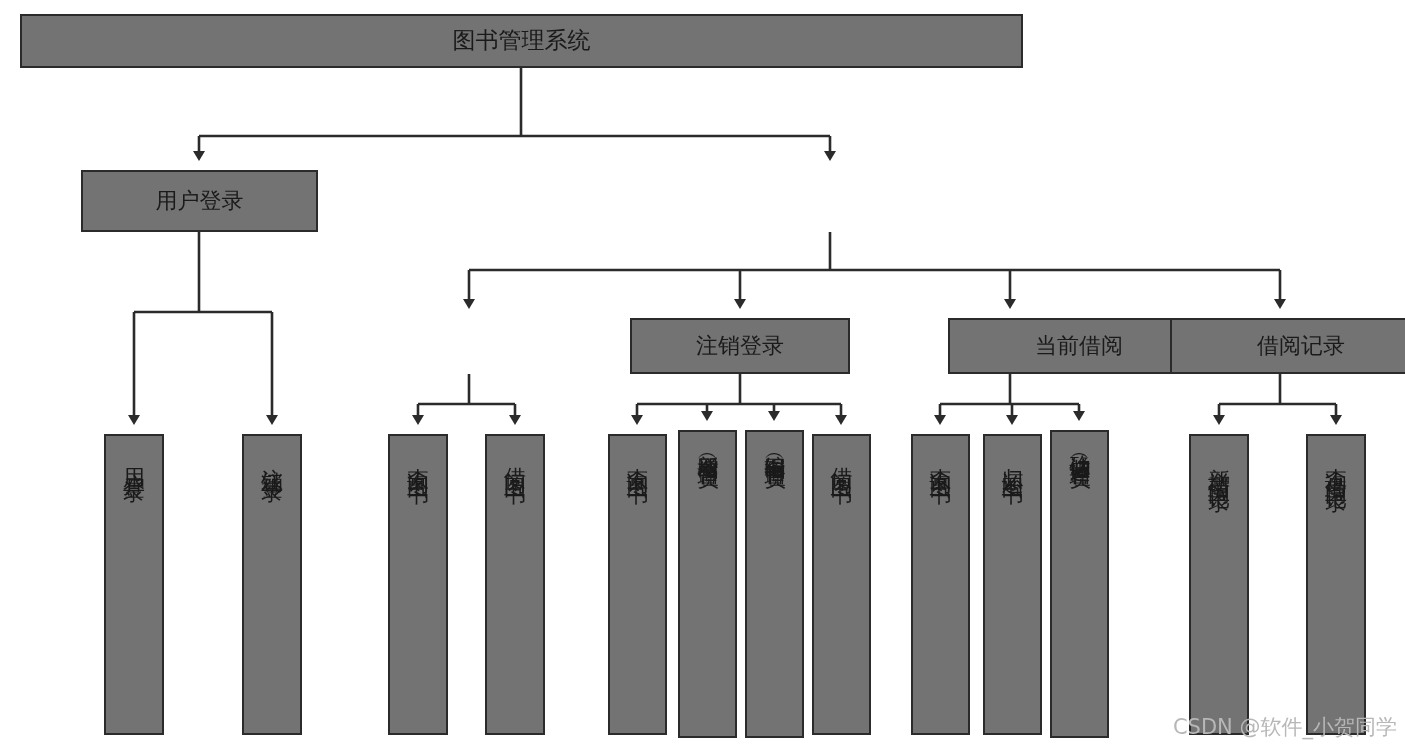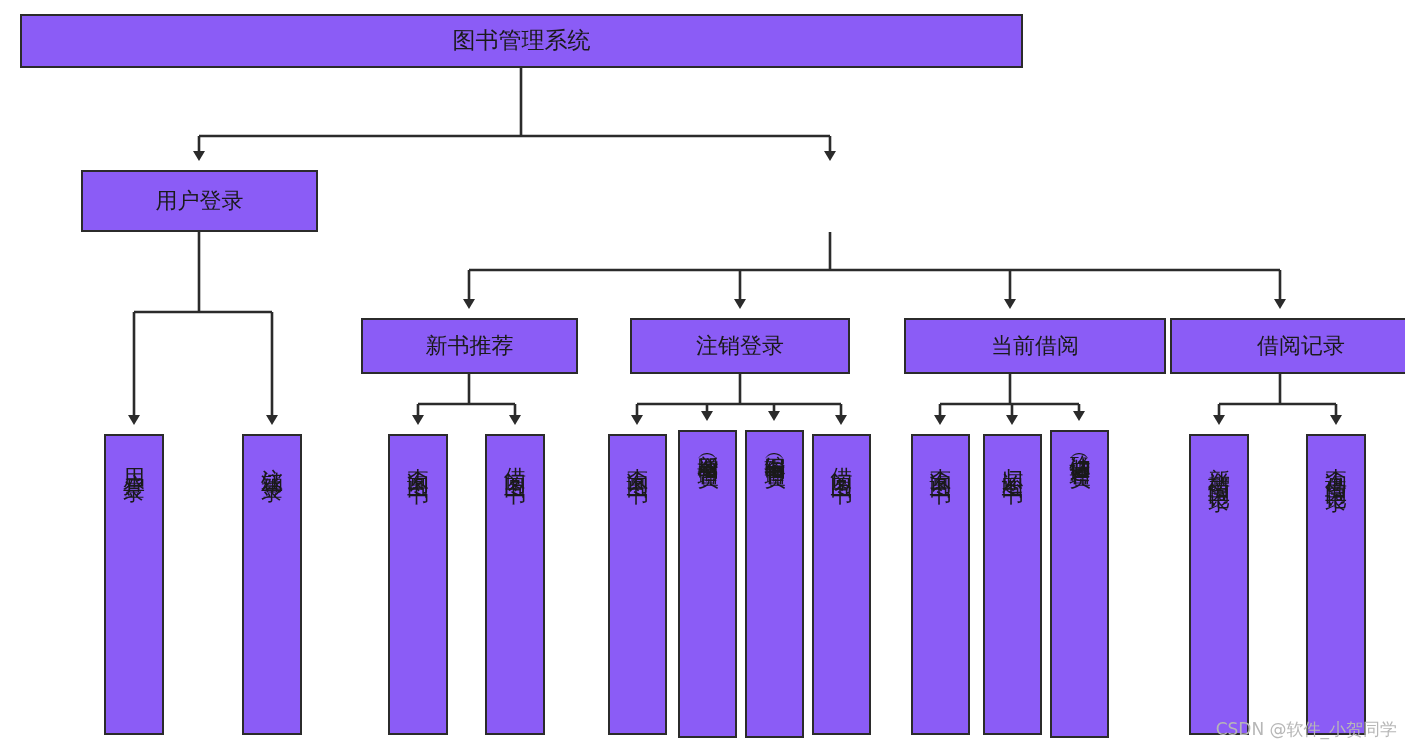--- a/index.html
+++ b/index.html
@@ -22,21 +22,21 @@
     position: absolute;
     left: 0;
     top: 0;
     width: 1405px;
     height: 747px;
     pointer-events: none;
   }
   .node {
     position: absolute;
     box-sizing: border-box;
-    background: #8b5cf6;
+    background: #737373;
     border: 2.5px solid #2b2b2b;
     display: flex;
     align-items: center;
     justify-content: center;
     color: #1a1a1a;
     z-index: 2;
   }
   .node .lbl {
     display: block;
     text-align: center;
@@ -65,21 +65,21 @@
     padding-top: 6px;
   }
   .node.v.tall .lbl {
     font-size: 21px;
     letter-spacing: 2px;
   }
   #watermark {
     position: absolute;
     right: 8px;
     bottom: 6px;
-    font-size: 17px;
+    font-size: 21px;
     color: #b7b7b7;
     z-index: 5;
     white-space: nowrap;
   }
 </style>
 </head>
 <body>
 
 <div id="canvas">
 
@@ -134,27 +134,24 @@
   </svg>
 
   <div class="node h root" style="left:20px; top:14px; width:1003px; height:54px;">
     <span class="lbl">图书管理系统</span>
   </div>
 
   <div class="node h" style="left:81px; top:170px; width:237px; height:62px;">
     <span class="lbl">用户登录</span>
   </div>
 
-  <div class="node h" style="left:361px; top:318px; width:217px; height:56px;">
-    <span class="lbl">新书推荐</span>
-  </div>
   <div class="node h" style="left:630px; top:318px; width:220px; height:56px;">
     <span class="lbl">注销登录</span>
   </div>
-  <div class="node h" style="left:904px; top:318px; width:262px; height:56px;justify-content:center;">
+  <div class="node h" style="left:948px; top:318px; width:262px; height:56px;justify-content:center;">
     <span class="lbl">当前借阅</span>
   </div>
   <div class="node h" style="left:1170px; top:318px; width:256px; height:56px;padding-left:6px;">
     <span class="lbl">借阅记录</span>
   </div>
 
   <div class="node v" style="left:104px; top:434px; width:60px; height:301px;">
     <span class="lbl">用户登录</span>
   </div>
   <div class="node v" style="left:242px; top:434px; width:60px; height:301px;">

